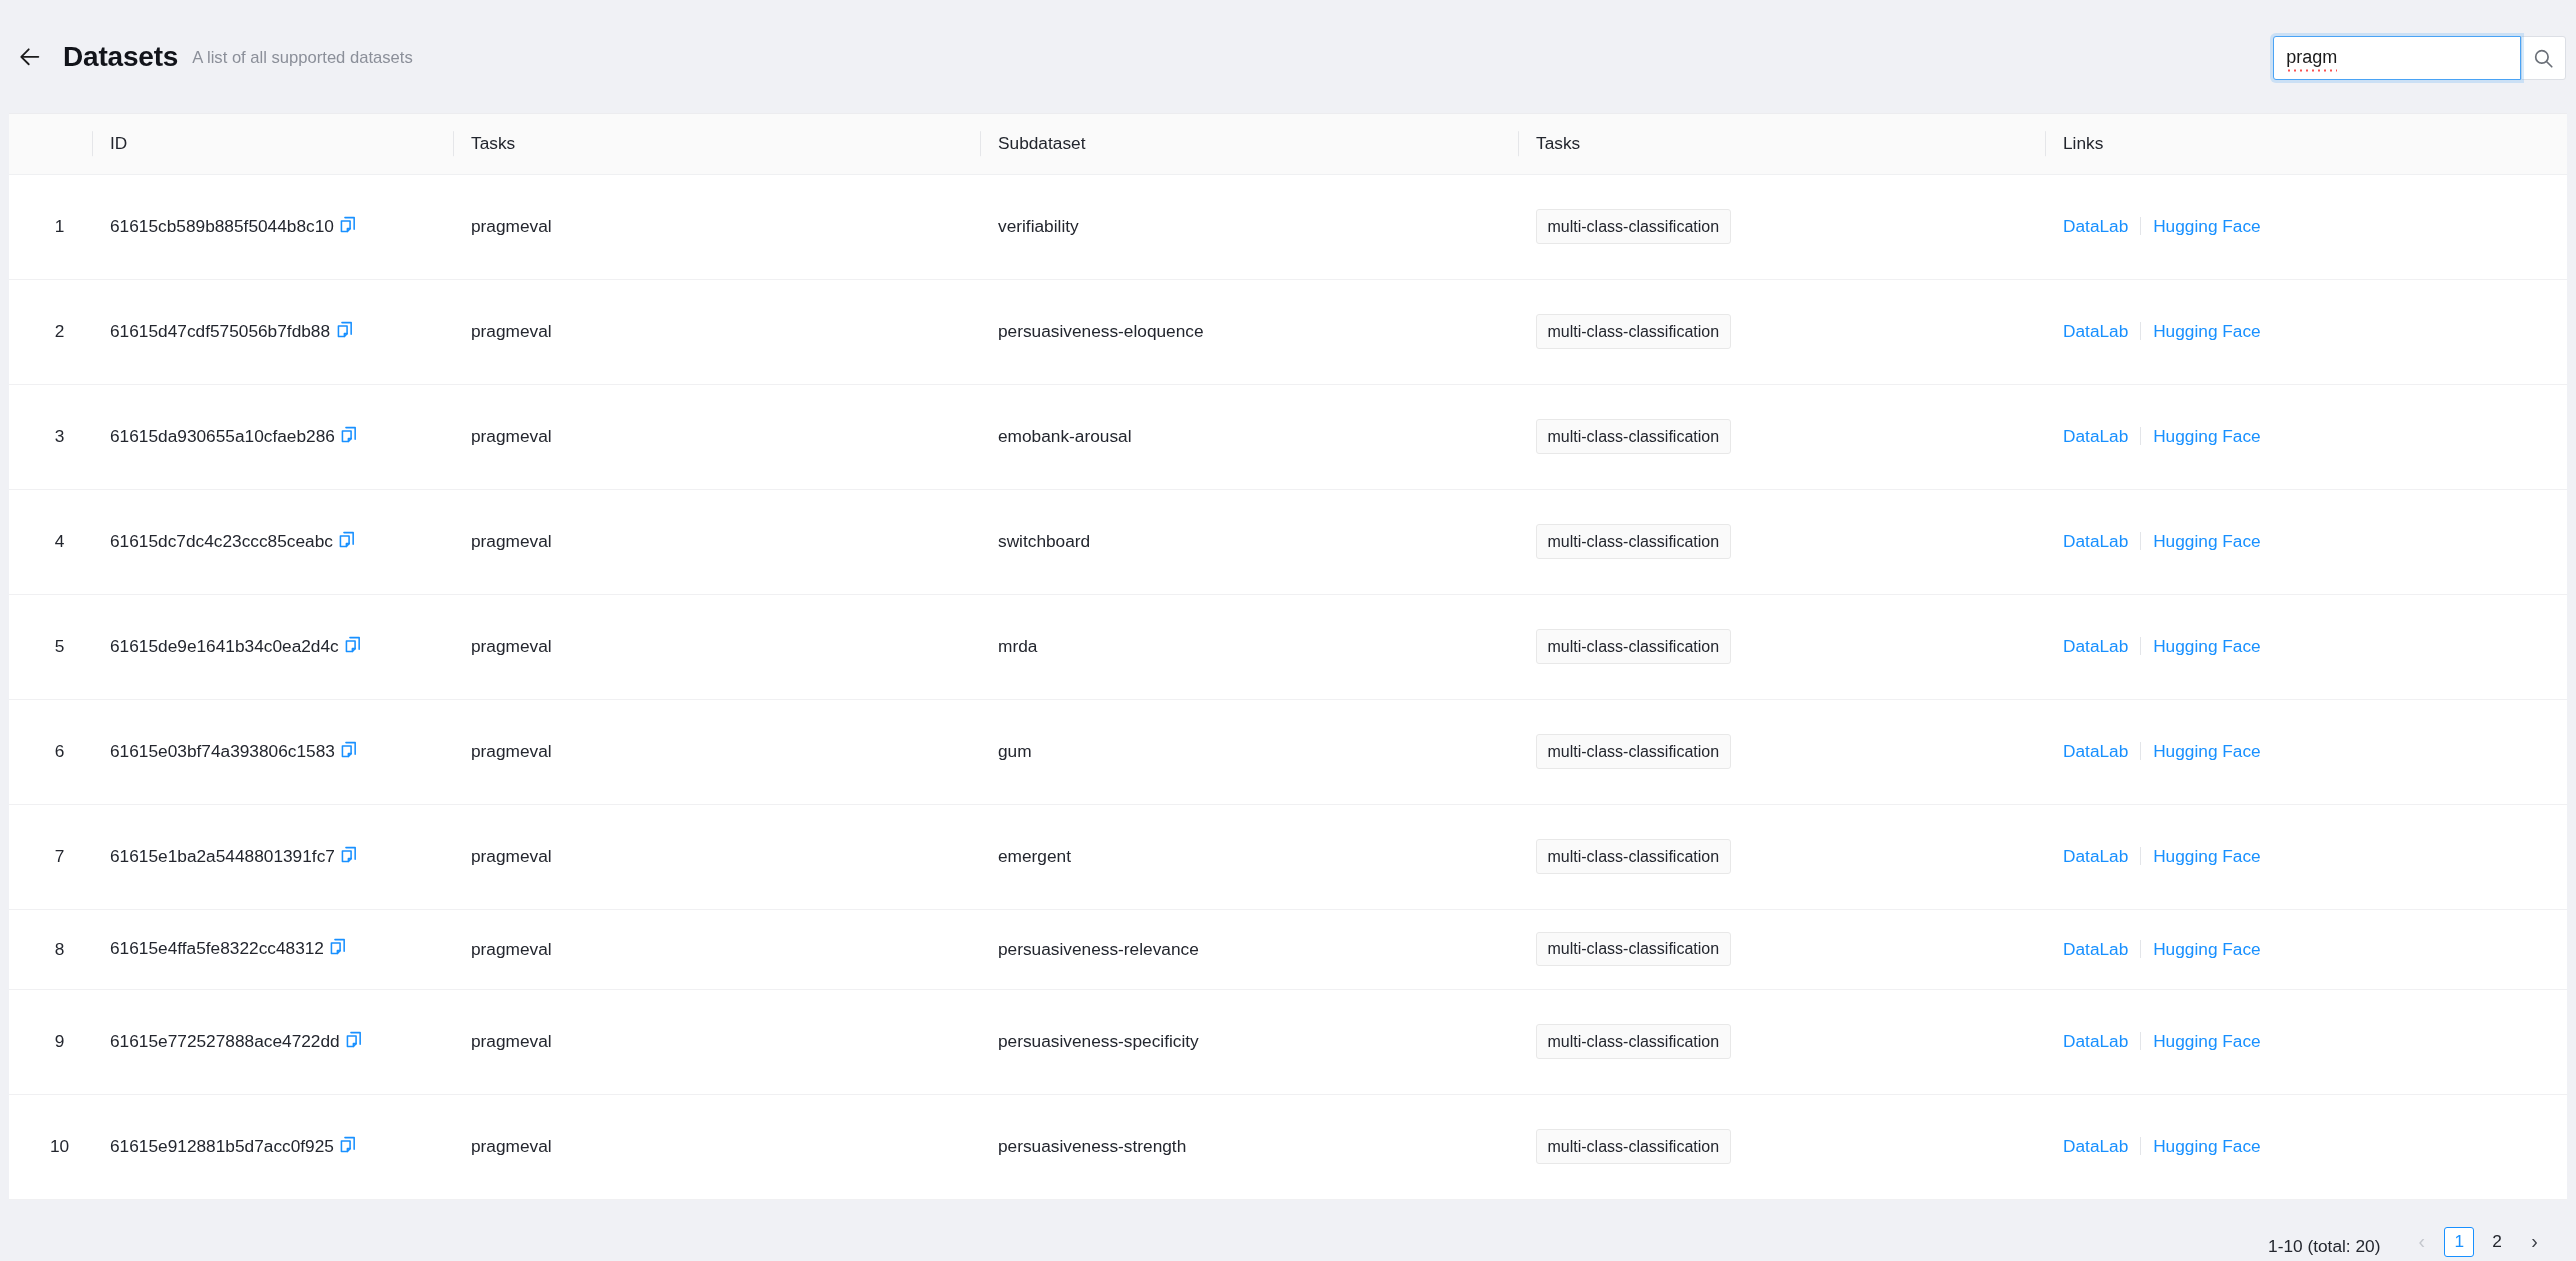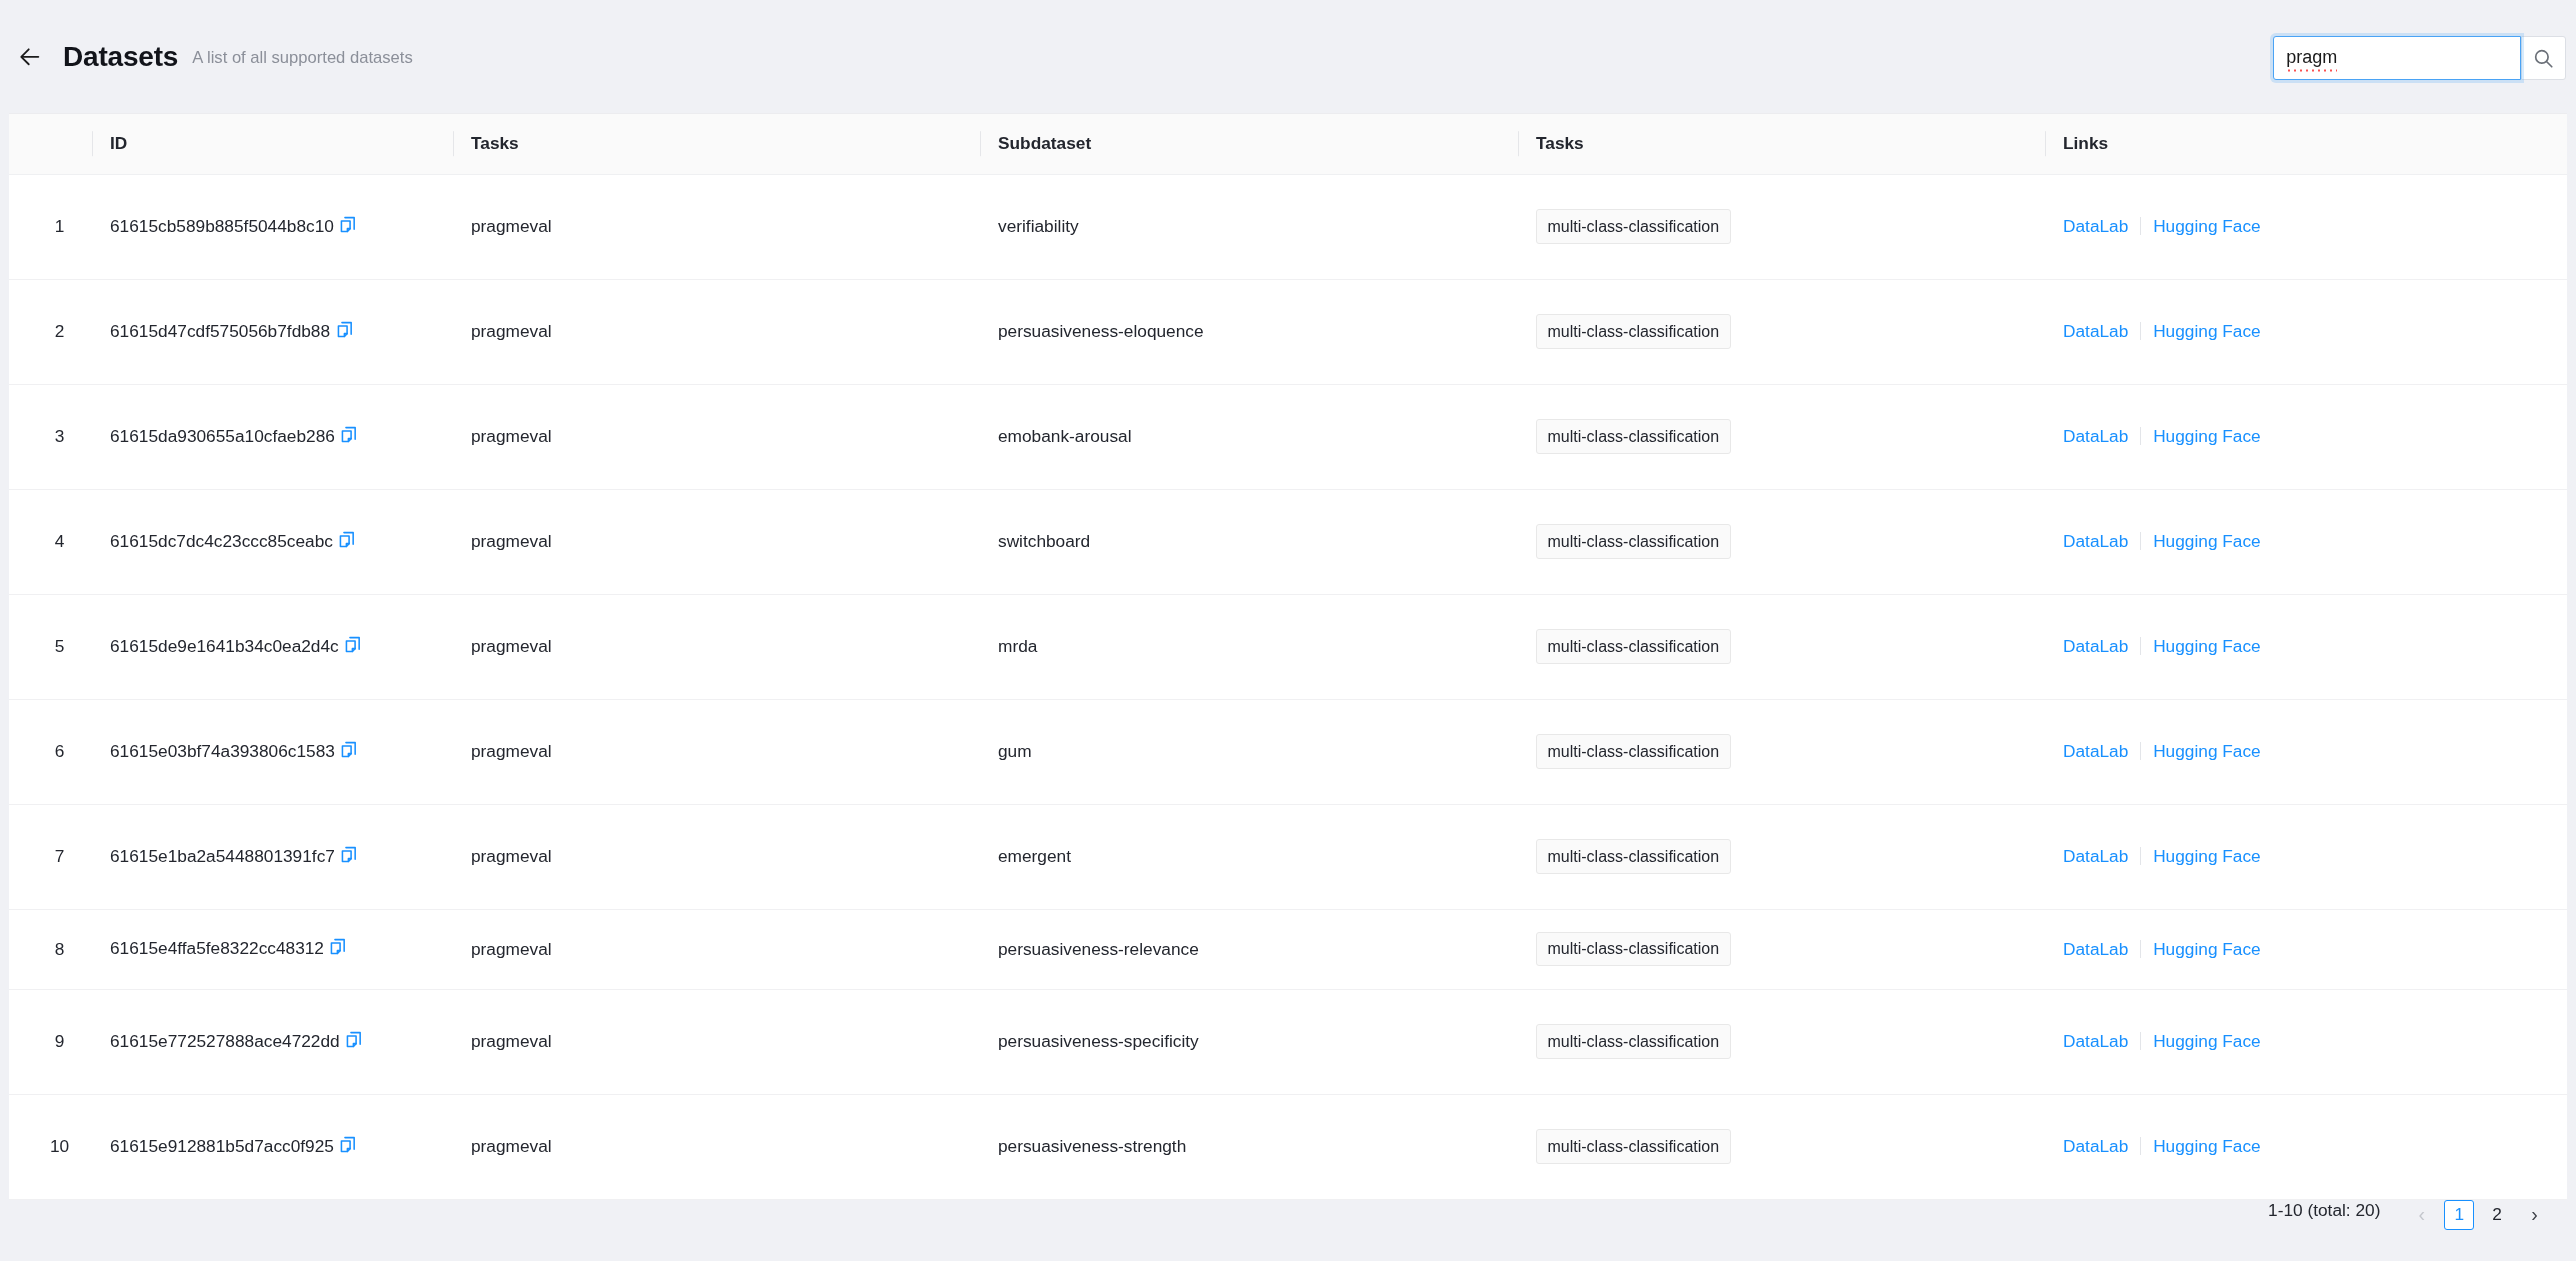--- a/index.html
+++ b/index.html
@@ -106,21 +106,21 @@
   }
   table.data-table {
     width: 100%;
     border-collapse: collapse;
     table-layout: fixed;
   }
   .data-table thead th {
     background: #fafafa;
     height: 60px;
     font-size: 17.3px;
-    font-weight: 700;
+    font-weight: 400;
     color: #23262e;
     text-align: left;
     vertical-align: middle;
     padding: 0 0 0 18px;
     border-bottom: 0.8px solid #eff0f2;
     position: relative;
     margin-left: 12px;
   }
   .data-table thead th .hdr-sep {
     position: absolute;
@@ -193,21 +193,21 @@
     height: 18px;
     background: #e3e5e9;
     vertical-align: -3px;
     margin: 0 12px;
   }
 
   
   .pagination-bar {
     height: 57px;
     display: flex;
-    align-items: flex-start;
+    align-items: flex-end;
     justify-content: flex-end;
     padding-right: 22.6px;
     background: #f0f1f5;
     gap: 0;
   }
   .page-summary {
     font-size: 17.3px;
     color: #23262e;
     margin-right: 22.6px;
     white-space: nowrap;

